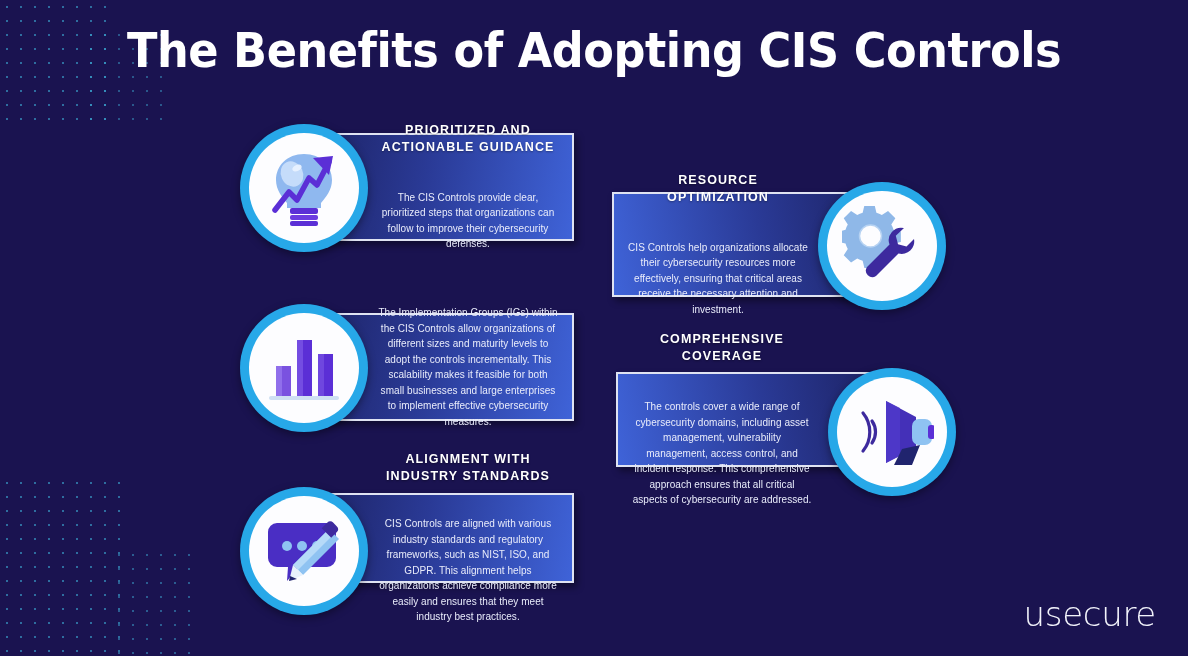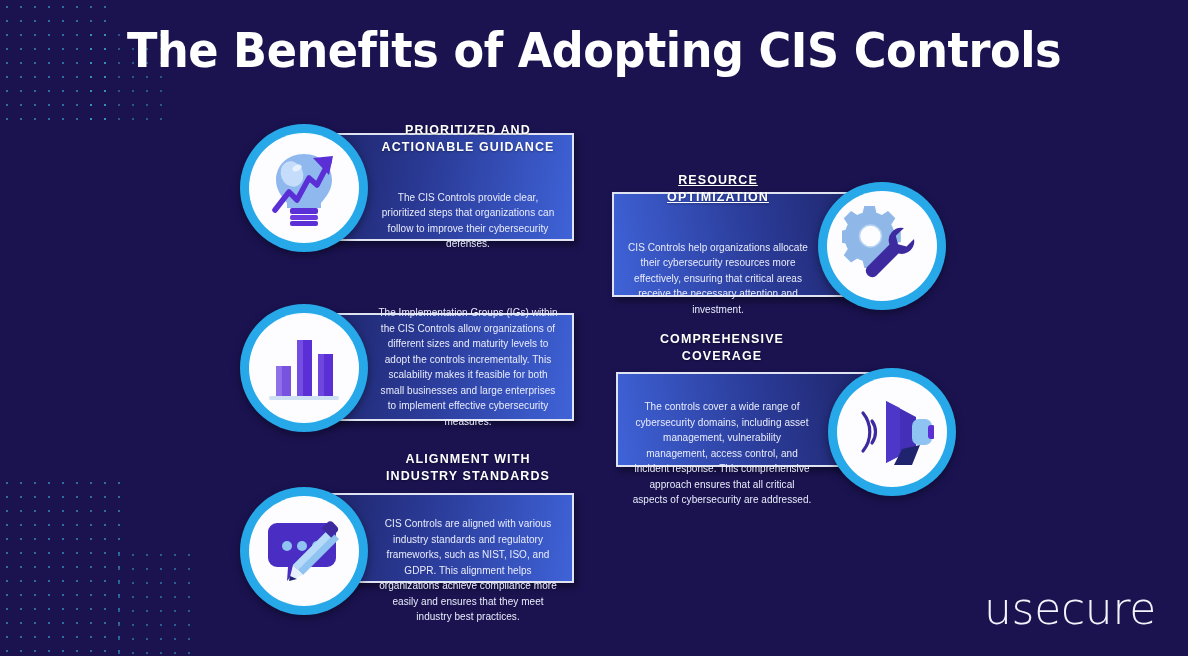--- a/index.html
+++ b/index.html
@@ -82,21 +82,21 @@
     background:#fdfdff;
     display:flex; align-items:center; justify-content:center;
   }
   .medallion svg { display:block; }
 
   
   #brand-logo {
     position:absolute; right:32px; bottom:22px;
     color:#f2f3fb;
     font-family:"DejaVu Sans", sans-serif;
-    font-size:44px;
+    font-size:34px;
     font-weight:300;
     letter-spacing:-.3px;
   }
 </style>
 </head>
 <body>
 
 <div class="dots" id="dots-tl-a"></div>
 <div class="dots" id="dots-tl-b"></div>
 <div class="dots" id="dots-bl-a"></div>
@@ -126,21 +126,21 @@
           <path d="M8 62 L22 44 L30 52 L42 30 L50 37 L62 14" fill="none" stroke="#5b2fd6" stroke-width="5.5" stroke-linecap="round" stroke-linejoin="round"></path>
           <path d="M46 10 L66 8 L62 27 Z" fill="#5b2fd6"></path>
         </svg>
       </span>
     </div>
   </div>
 </div>
 
 <div class="block">
   <div class="card right-icon" style="left:612px; top:192px; width:256px; height:105px;">
-    <div class="card-title" style="padding-right:44px;text-decoration:underline;">RESOURCE OPTIMIZATION</div>
+    <div class="card-title" style="padding-right:44px;">RESOURCE OPTIMIZATION</div>
     <div class="card-body" style="padding-right:44px;">CIS Controls help organizations allocate their cybersecurity resources more effectively, ensuring that critical areas receive the necessary attention and investment.</div>
   </div>
   <div class="medallion" style="left:818px; top:182px; width:128px; height:128px;">
     <div class="medallion-inner" style="width:110px; height:110px;">
       <span>
         <svg width="80" height="80" viewBox="0 0 80 80">
 
           <g fill="#8fb8e8">
             <path d="M33 4 h12 l2 8.5 a22 22 0 0 1 6.3 2.6 l7.2-4.7 8.5 8.5 -4.7 7.2 a22 22 0 0 1 2.6 6.3 l8.5 2 v12 l-8.5 2 a22 22 0 0 1 -2.6 6.3 l4.7 7.2 -8.5 8.5 -7.2-4.7 a22 22 0 0 1 -6.3 2.6 l-2 8.5 h-12 l-2-8.5 a22 22 0 0 1 -6.3-2.6 l-7.2 4.7 -8.5-8.5 4.7-7.2 a22 22 0 0 1 -2.6-6.3 l-8.5-2 v-12 l8.5-2 a22 22 0 0 1 2.6-6.3 l-4.7-7.2 8.5-8.5 7.2 4.7 a22 22 0 0 1 6.3-2.6 Z" transform="translate(-6,-4) scale(0.86)"></path>
           </g>

